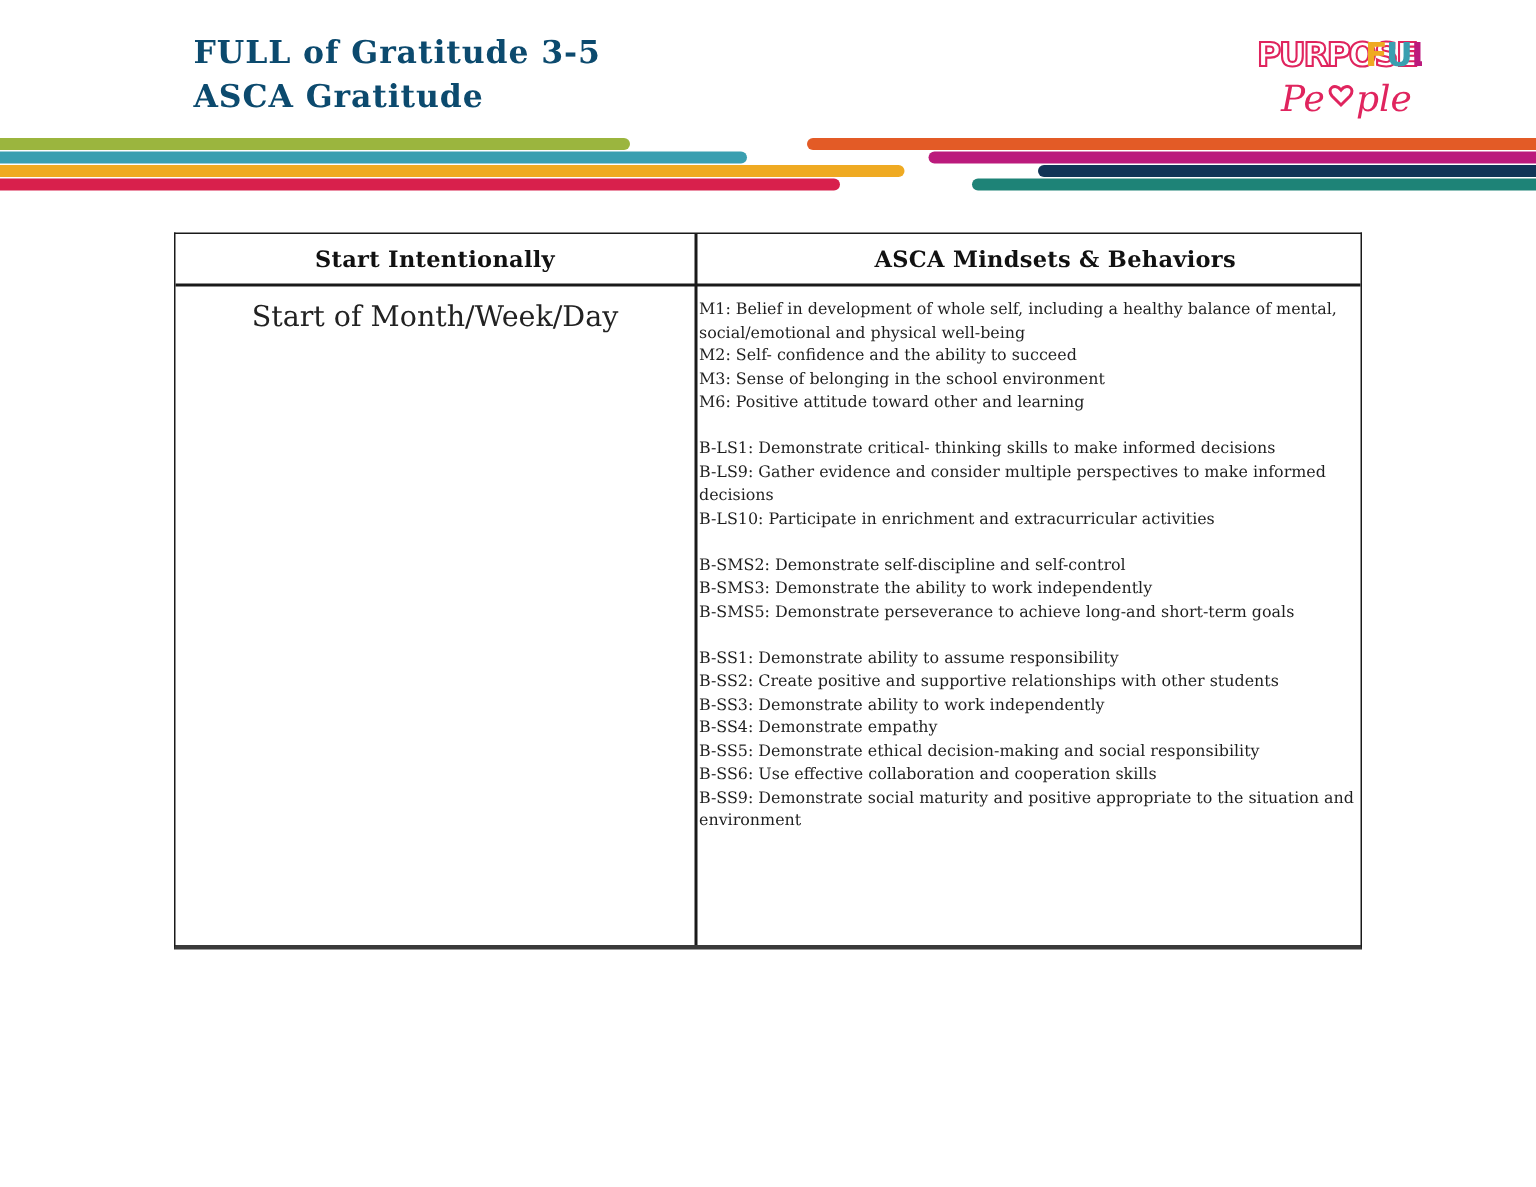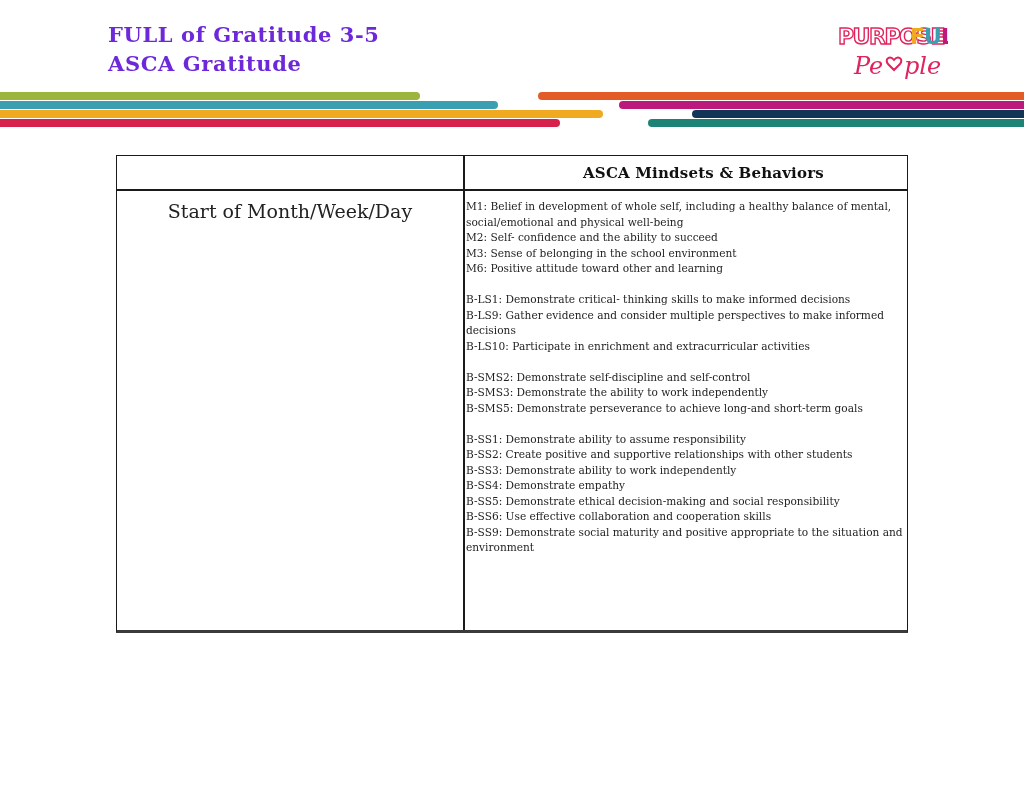--- a/index.html
+++ b/index.html
@@ -1,17 +1,17 @@
 <!DOCTYPE html>
 <html><head>
   <meta charset="utf-8">
   <style>
     html, body { margin: 0; padding: 0; background: #ffffff; }
     body { width: 1024px; height: 791px; position: relative; overflow: hidden; font-family: "DejaVu Serif", serif; color: #1a1a1a; }
-    .title { position: absolute; left: 108px; top: 20px; font-family: "DejaVu Serif", serif; font-weight: bold; font-size: 21px; line-height: 29px; letter-spacing: 0.6px; color: #6d28d9; }
+    .title { position: absolute; left: 129px; top: 20px; font-family: "DejaVu Serif", serif; font-weight: bold; font-size: 21px; line-height: 29px; letter-spacing: 0.6px; color: #0c4a6e; }
     .title div { white-space: nowrap; }
     .logo { position: absolute; left: 836px; top: 16px; width: 112px; height: 64px; }
     .stripe { position: absolute; height: 8px; border-radius: 4px; }
     .table { position: absolute; left: 116px; top: 155px; width: 792px; height: 478px; border: 1.5px solid #1a1a1a; border-bottom: 3px solid #3a3a3a; box-sizing: border-box; }
     .col-divider { position: absolute; left: 346px; top: 0; bottom: 0; width: 1.5px; background: #1a1a1a; }
     .row-divider { position: absolute; left: 0; right: 0; top: 33px; height: 1.5px; background: #1a1a1a; }
     .th { position: absolute; top: 0; height: 33px; display: flex; align-items: center; justify-content: center; font-weight: bold; font-size: 15px; letter-spacing: 0.2px; color: #111; }
     .th.left { left: 0; width: 346px; }
     .th.right { left: 344px; right: 0; padding-left: 39px; }
     .cell-left { position: absolute; left: 0; width: 346px; top: 44px; text-align: center; font-size: 19px; color: #222; }
@@ -52,20 +52,21 @@
   <div class="stripe" style="top:92px;left:538px;width:494px;background:#e35b26;"></div>
   <div class="stripe" style="top:101px;left:619px;width:413px;background:#bb1a7c;"></div>
   <div class="stripe" style="top:110px;left:692px;width:340px;background:#113556;"></div>
   <div class="stripe" style="top:119px;left:648px;width:384px;background:#1e8377;"></div>
 </div>
 
 <div class="table">
   <div class="col-divider"></div>
   <div class="row-divider"></div>
 
+  <div class="th left">Start Intentionally</div>
   <div class="th right">ASCA Mindsets &amp; Behaviors</div>
 
   <div class="cell-left">Start of Month/Week/Day</div>
 
   <div class="cell-right">
     <div class="group">
       <span class="line">M1: Belief in development of whole self, including a healthy balance of mental, social/emotional and physical well-being</span>
       <span class="line">M2: Self- confidence and the ability to succeed</span>
       <span class="line">M3: Sense of belonging in the school environment</span>
       <span class="line">M6: Positive attitude toward other and learning</span>

